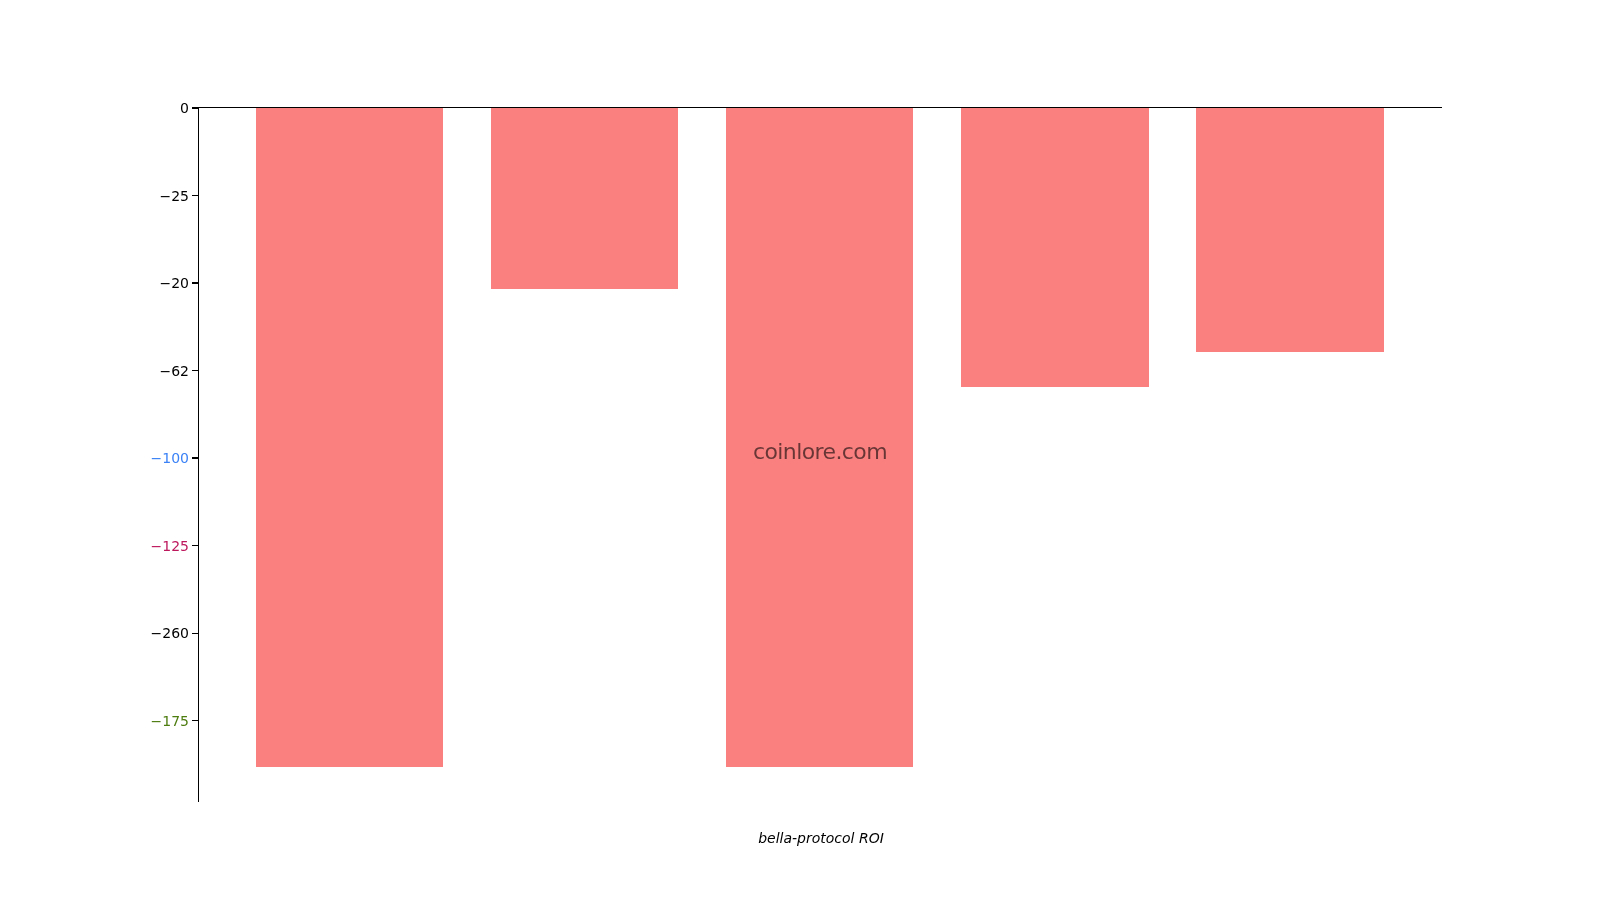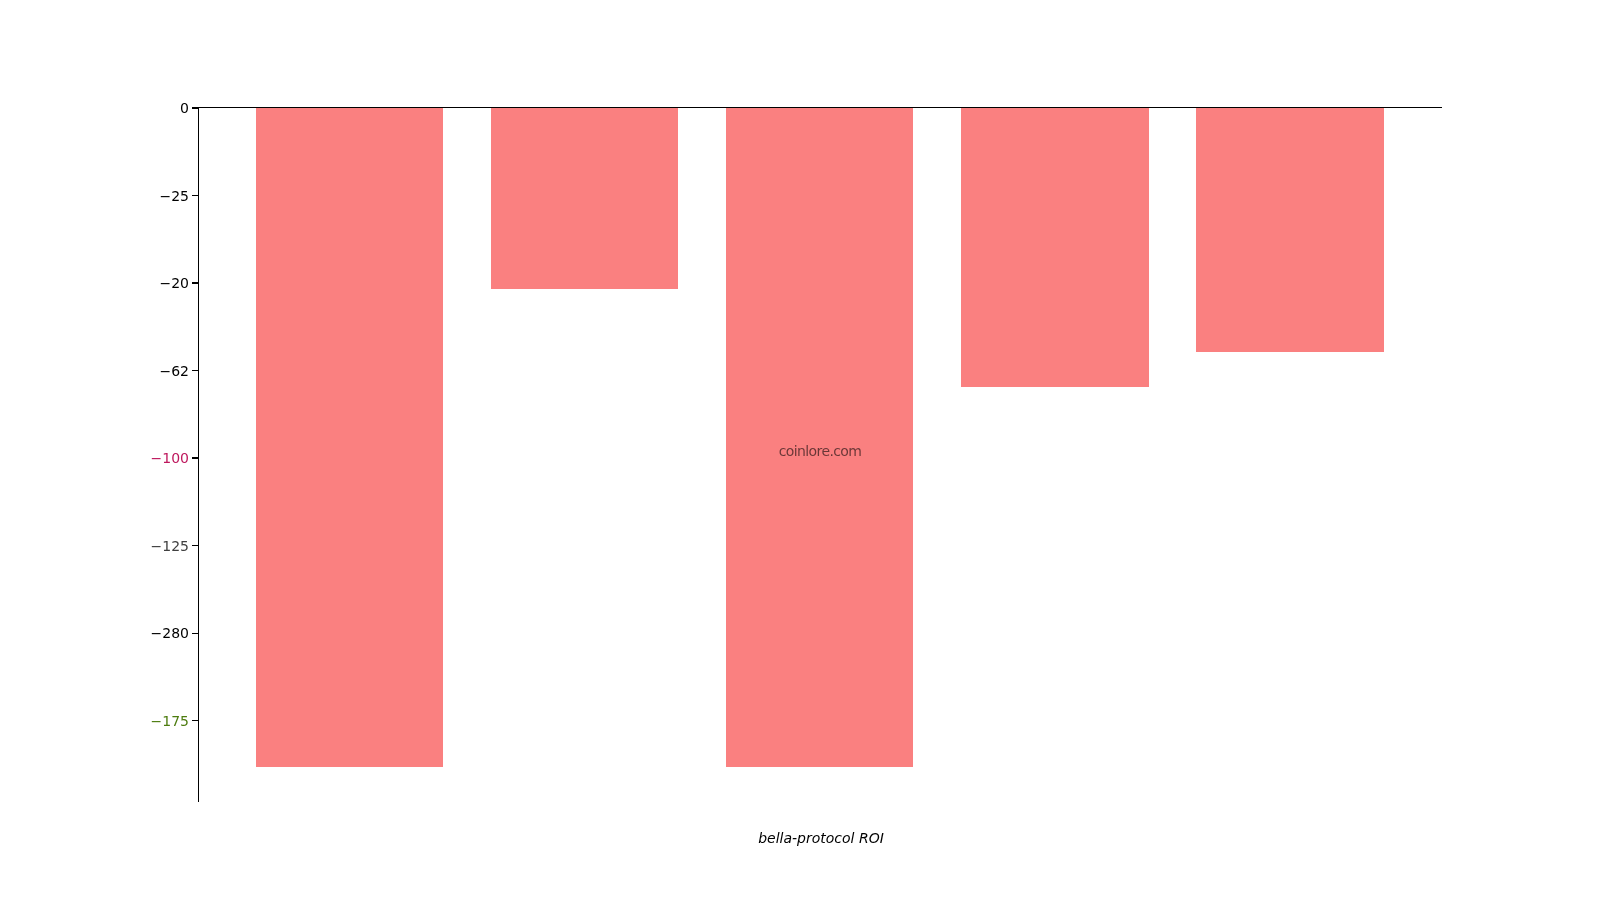--- a/index.html
+++ b/index.html
@@ -51,21 +51,21 @@
     transform: translateY(-50%);
     font-size: 14px;
     color: #000;
     white-space: nowrap;
   }
   .watermark {
     position: absolute;
     left: 820px;
     top: 451px;
     transform: translate(-50%, -50%);
-    font-size: 14px;
+    font-size: 22px;
     letter-spacing: -0.6px;
     white-space: nowrap;
   }
   .xlabel {
     position: absolute;
     left: 821px;
     top: 830px;
     transform: translateX(-50%);
     font-size: 14px;
     color: #000;
@@ -89,23 +89,23 @@
   <div class="yticks-layer" id="yticks">
       <div class="ytick-mark" style="top: 107.3px; background: rgb(0, 0, 0);"></div>
       <div class="ytick-label" style="top: 108px; color: rgb(0, 0, 0);">0</div>
       <div class="ytick-mark" style="top: 194.838px; background: rgb(0, 0, 0);"></div>
       <div class="ytick-label" style="top: 195.538px; color: rgb(0, 0, 0);">−25</div>
       <div class="ytick-mark" style="top: 282.376px; background: rgb(0, 0, 0);"></div>
       <div class="ytick-label" style="top: 283.076px; color: rgb(0, 0, 0);">−20</div>
       <div class="ytick-mark" style="top: 369.914px; background: rgb(0, 0, 0);"></div>
       <div class="ytick-label" style="top: 370.614px; color: rgb(0, 0, 0);">−62</div>
       <div class="ytick-mark" style="top: 457.451px; background: rgb(0, 0, 0);"></div>
-      <div class="ytick-label" style="top: 458.151px; color: #be185d;">−100</div>
+      <div class="ytick-label" style="top: 458.151px; color: #3b82f6;">−100</div>
       <div class="ytick-mark" style="top: 544.989px; background: rgb(0, 0, 0);"></div>
-      <div class="ytick-label" style="top: 545.689px; color: #404040; margin-left: 40px;">−125</div>
+      <div class="ytick-label" style="top: 545.689px; color: #be185d; margin-left: 40px;">−125</div>
       <div class="ytick-mark" style="top: 632.527px; background: rgb(0, 0, 0);"></div>
-      <div class="ytick-label" style="top: 633.227px; color: rgb(0, 0, 0);">−280</div>
+      <div class="ytick-label" style="top: 633.227px; color: rgb(0, 0, 0);">−260</div>
       <div class="ytick-mark" style="top: 720.065px; background: rgb(0, 0, 0);"></div>
       <div class="ytick-label" style="top: 720.765px; color: #4d7c0f;">−175</div>
     </div>
   <div class="watermark" style="color: rgba(0, 0, 0, 0.58);">coinlore.com</div>
   <div class="xlabel">bella-protocol ROI</div>
 </div>
 
 </body></html>

